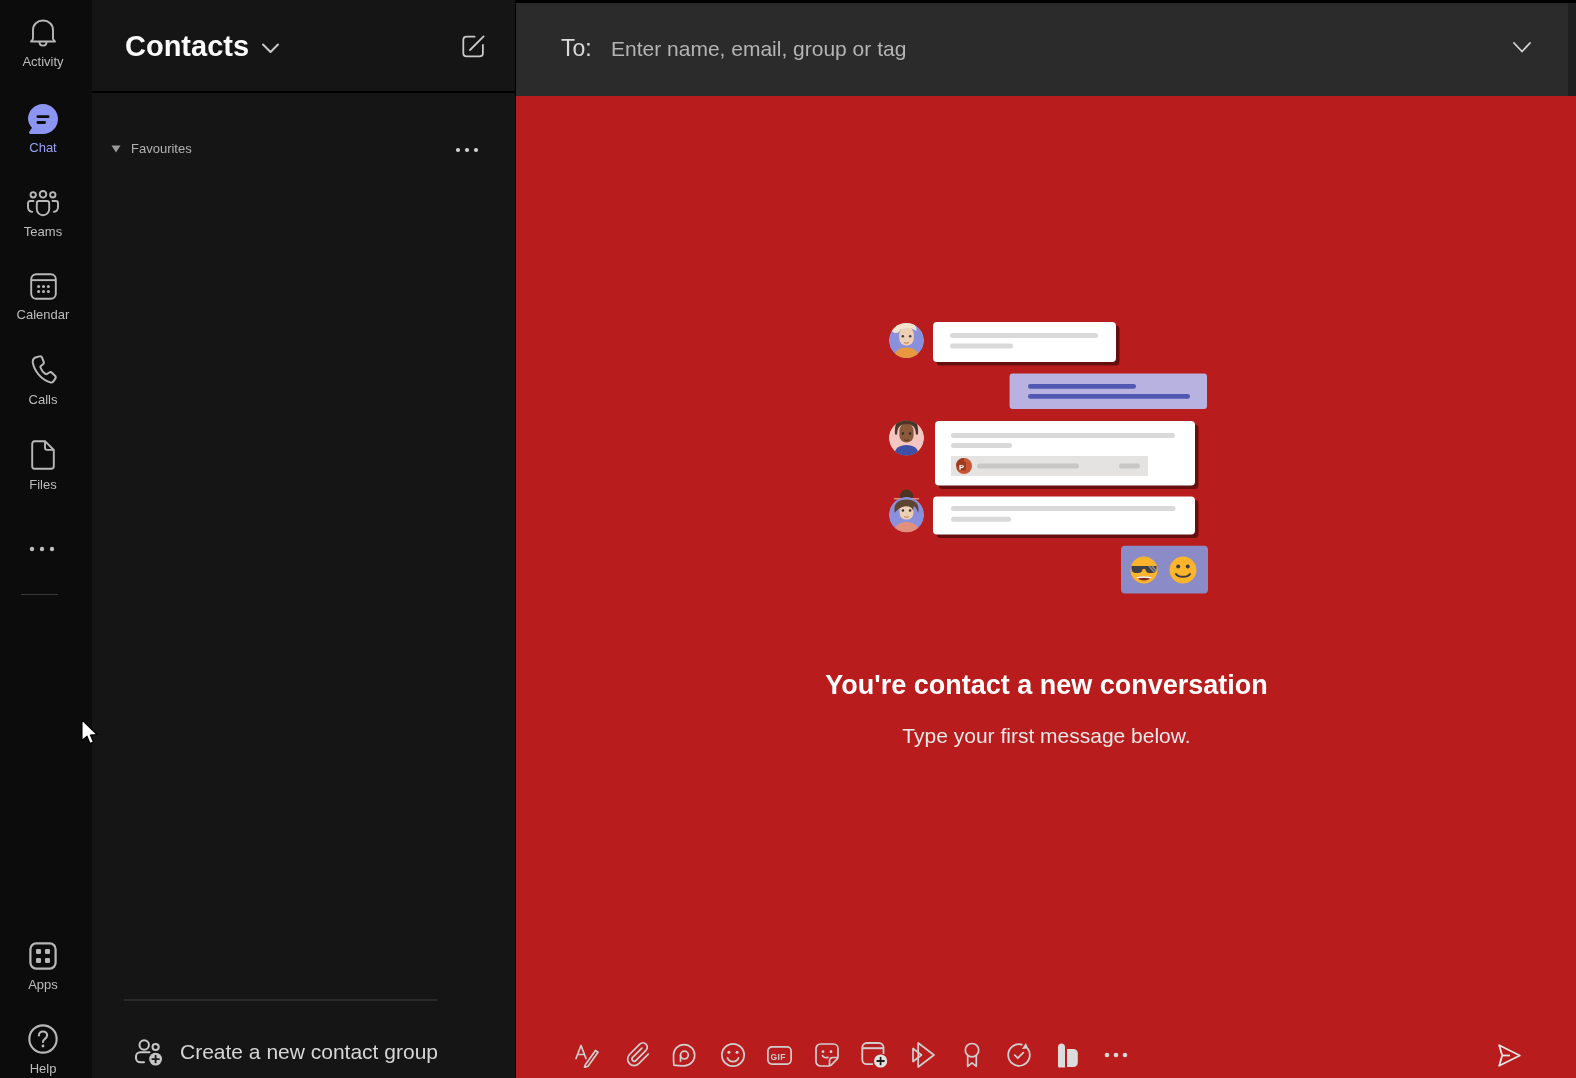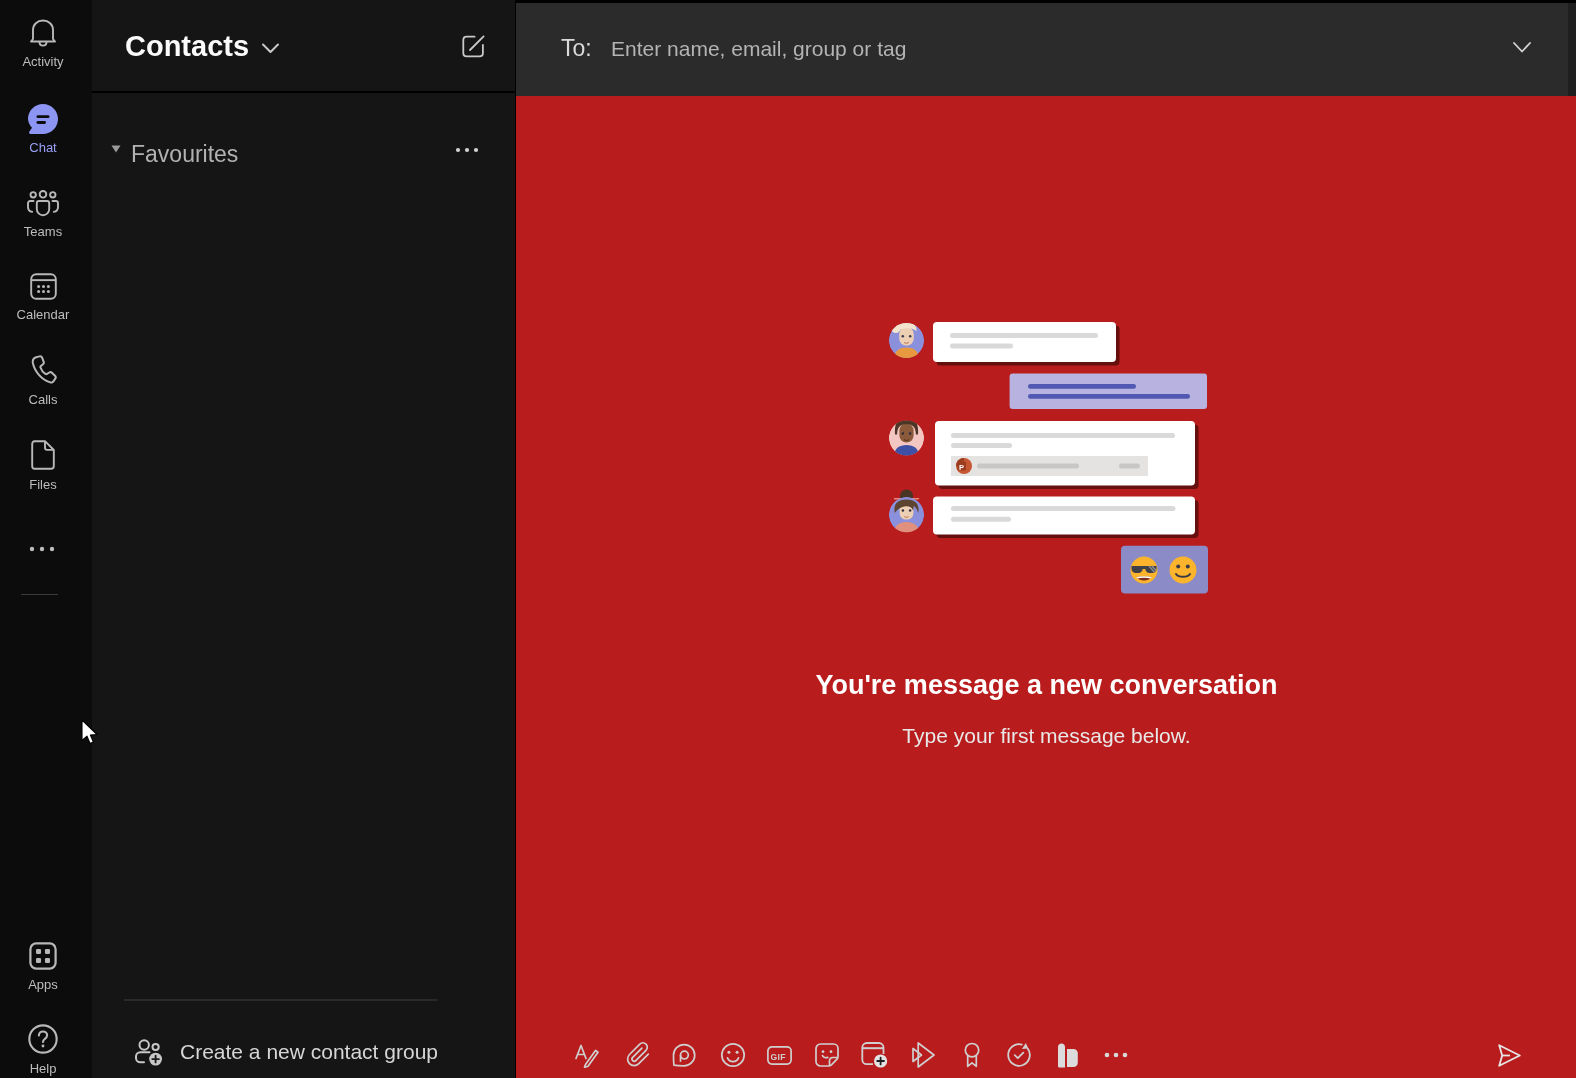--- a/index.html
+++ b/index.html
@@ -143,21 +143,21 @@
 
       <svg class="abs" style="left:370px; top:35px;" width="23" height="23" viewBox="0 0 23 23" fill="none" stroke="#c9c9c9" stroke-width="1.8" stroke-linecap="round" stroke-linejoin="round">
         <path d="M12.6 1.7 L4.7 1.7 C2.8 1.7 1.3 3.2 1.3 5.1 L1.3 17.9 C1.3 19.8 2.8 21.3 4.7 21.3 L17.5 21.3 C19.4 21.3 20.9 19.8 20.9 17.9 L20.9 10"></path>
         <path d="M8 15 L21.6 1.4"></path>
       </svg>
     </div>
 
     <svg class="abs" style="left:19px; top:145px;" width="10" height="8" viewBox="0 0 10 8" fill="#9a9a9a">
       <path d="M0.5 0.5 L9.5 0.5 L5 7.5 Z"></path>
     </svg>
-    <div class="abs" style="left:39px; top:141px; font-size:23px; color:#b2b2b2;">Favourites</div>
+    <div class="abs" style="left:39px; top:141px; font-size:13px; color:#b2b2b2;">Favourites</div>
     <svg class="abs" style="left:362px; top:146px;" width="26" height="8" viewBox="0 0 26 8" fill="#d2d2d2">
       <circle cx="4" cy="4" r="2.1"></circle>
         <circle cx="13" cy="4" r="2.1"></circle>
         <circle cx="22" cy="4" r="2.1"></circle>
     </svg>
 
     <div class="abs" style="left:32px; top:999px; width:313px; height:2px; background:#2a2a2a;"></div>
 
     <svg class="abs" style="left:42px; top:1038px;" width="28" height="28" viewBox="0 0 28 28" fill="none">
       <circle cx="10.2" cy="7" r="4.7" stroke="#c7c7c7" stroke-width="2"></circle>
@@ -272,21 +272,21 @@
         <path d="M268 251 L273.5 257.3 M271 251 L275.2 255.8" stroke="#8d8e96" stroke-width="1.4"></path>
         <path d="M255.5 262 C257.5 266.5 268.5 266.5 270.5 262 C268 261.3 258 261.3 255.5 262 Z" fill="#7e2c1b"></path>
         <path d="M255.5 262 C260 261 266 261 270.5 262 L270 263.4 C265.5 262.6 260.5 262.6 256 263.4 Z" fill="#ffffff"></path>
 
         <circle cx="302" cy="255" r="13.5" fill="#fcb42c"></circle>
         <circle cx="297.2" cy="251.5" r="2" fill="#3a3a42"></circle>
         <circle cx="306.8" cy="251.5" r="2" fill="#3a3a42"></circle>
         <path d="M295 259 C297.5 262.8 306.5 262.8 309 259" stroke="#3a3a42" stroke-width="2" fill="none" stroke-linecap="round"></path>
       </g>
     </svg>
-    <div id="h1">You're message a new conversation</div>
+    <div id="h1">You're contact a new conversation</div>
     <div id="h2">Type your first message below.</div>
 
     <svg class="abs" style="left:58px; top:1042px;" width="26" height="26" viewBox="0 0 26 26" fill="none" stroke="#cfcfcf" stroke-width="1.7" stroke-linecap="round" stroke-linejoin="round">
       <path d="M2 16.5 L7 3.5 L12 16.5 M3.7 12.5 L10.3 12.5"></path>
       <path d="M11.5 22.5 L21.5 8.5 L24 10.3 L14 24.3 L10.5 25.3 Z"></path>
     </svg>
 
     <svg class="abs" style="left:110px; top:1042px;" width="26" height="26" viewBox="0 0 26 26" fill="none" stroke="#cfcfcf" stroke-width="1.7" stroke-linecap="round" stroke-linejoin="round">
       <path d="M22.3 12.2 L12.8 21.7 C10.2 24.3 6 24.3 3.5 21.7 C1 19.2 1 15 3.5 12.5 L13.8 2.2 C15.5 0.5 18.3 0.5 20 2.2 C21.7 3.9 21.7 6.7 20 8.4 L9.8 18.6 C9 19.5 7.6 19.5 6.7 18.6 C5.8 17.7 5.8 16.3 6.7 15.4 L15.9 6.2"></path>
     </svg>

